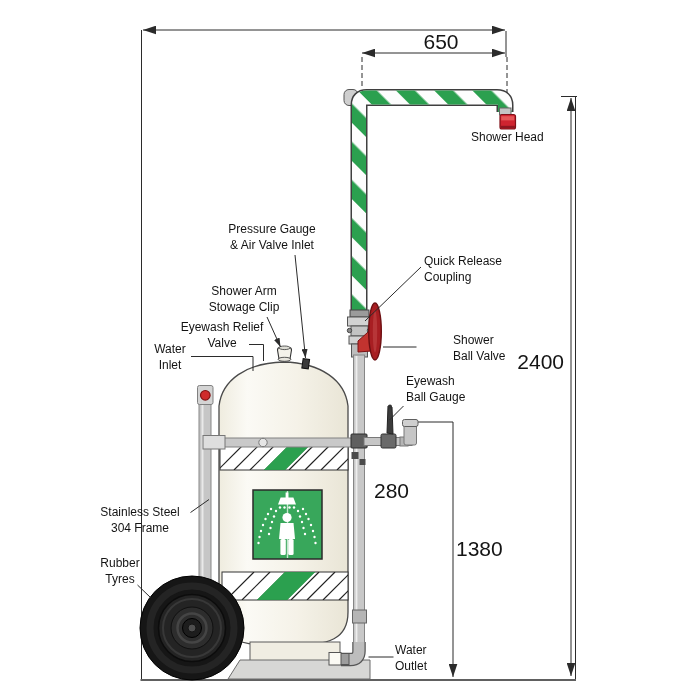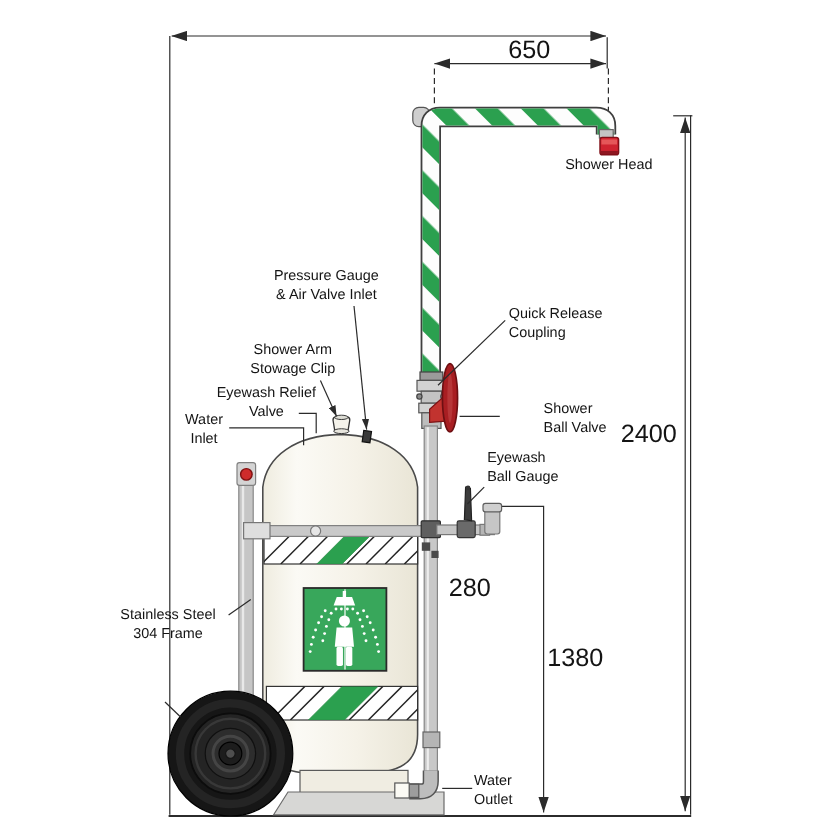--- a/index.html
+++ b/index.html
@@ -251,16 +251,18 @@
 <div class="txt lbl ctr" style="left:152px;top:320px;width:140px;">Eyewash Relief
 Valve</div>
 <div class="txt lbl ctr" style="left:128px;top:342px;width:84px;">Water
 Inlet</div>
 <div class="txt lbl" style="left:419px;top:333px;margin-left:34px;">Shower
 Ball Valve</div>
 <div class="txt lbl" style="left:406px;top:374px;">Eyewash
 Ball Gauge</div>
 <div class="txt lbl ctr" style="left:68px;top:505px;width:144px;">Stainless Steel
 304 Frame</div>
+<div class="txt lbl ctr" style="left:78px;top:556px;width:84px;">Rubber
+Tyres</div>
 <div class="txt lbl" style="left:395px;top:643px;">Water
 Outlet</div>
 
 </div>
 
 </body></html>

